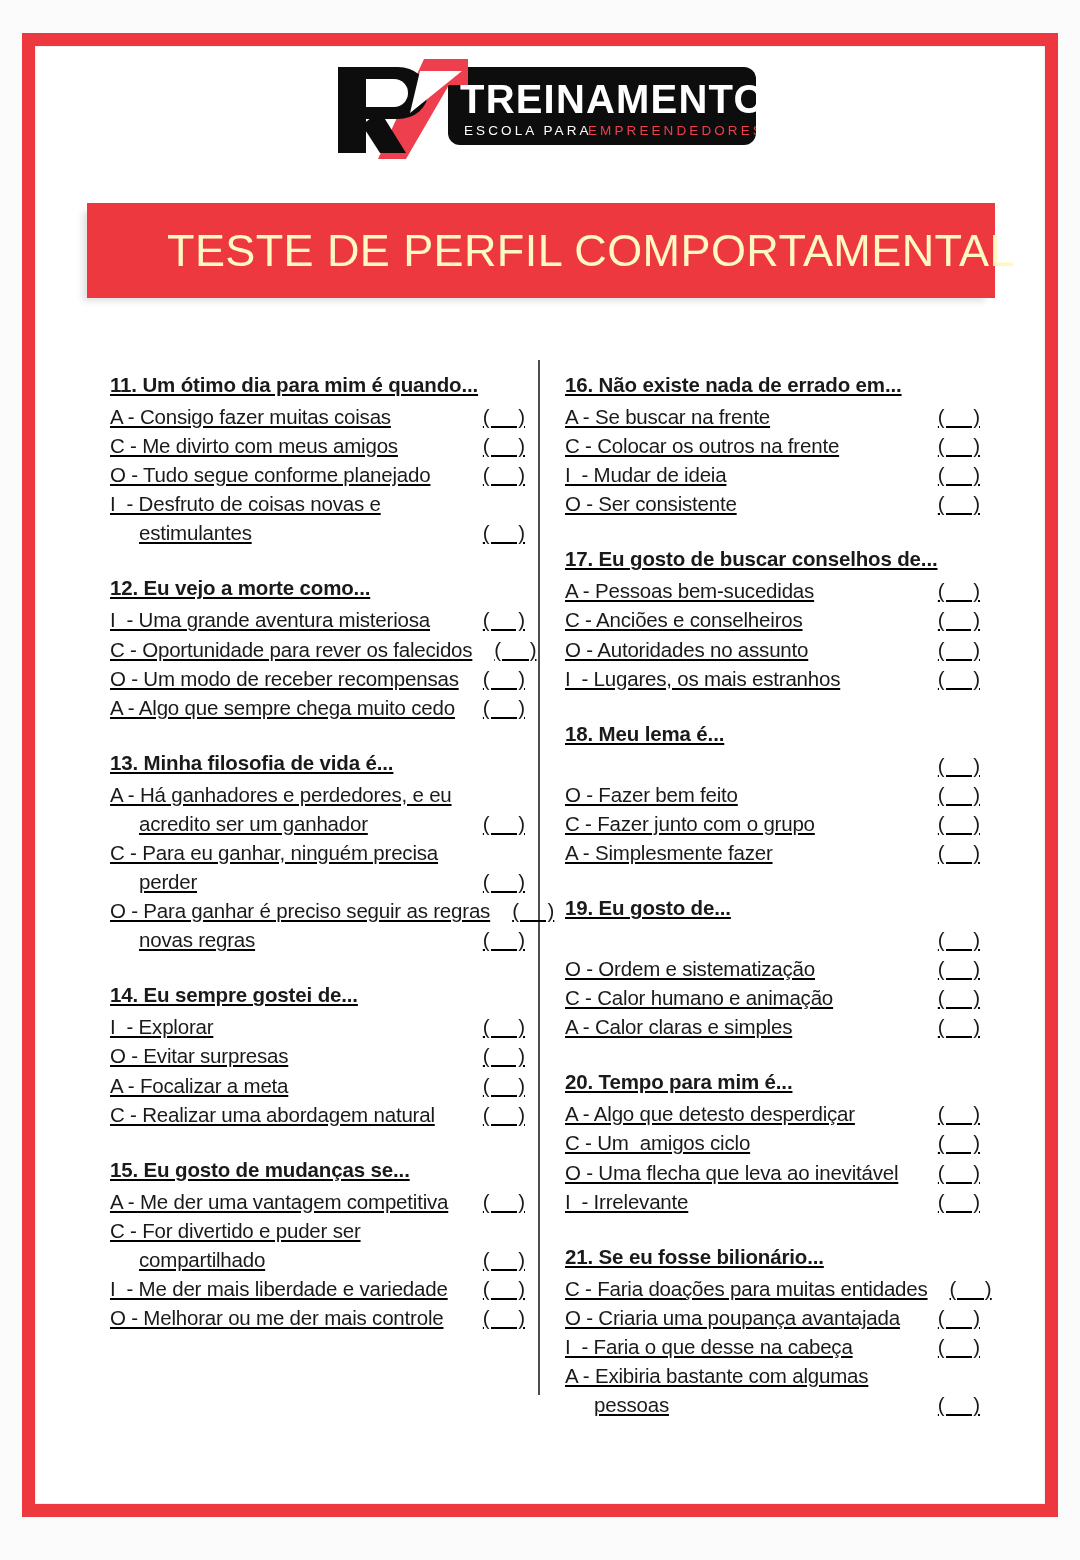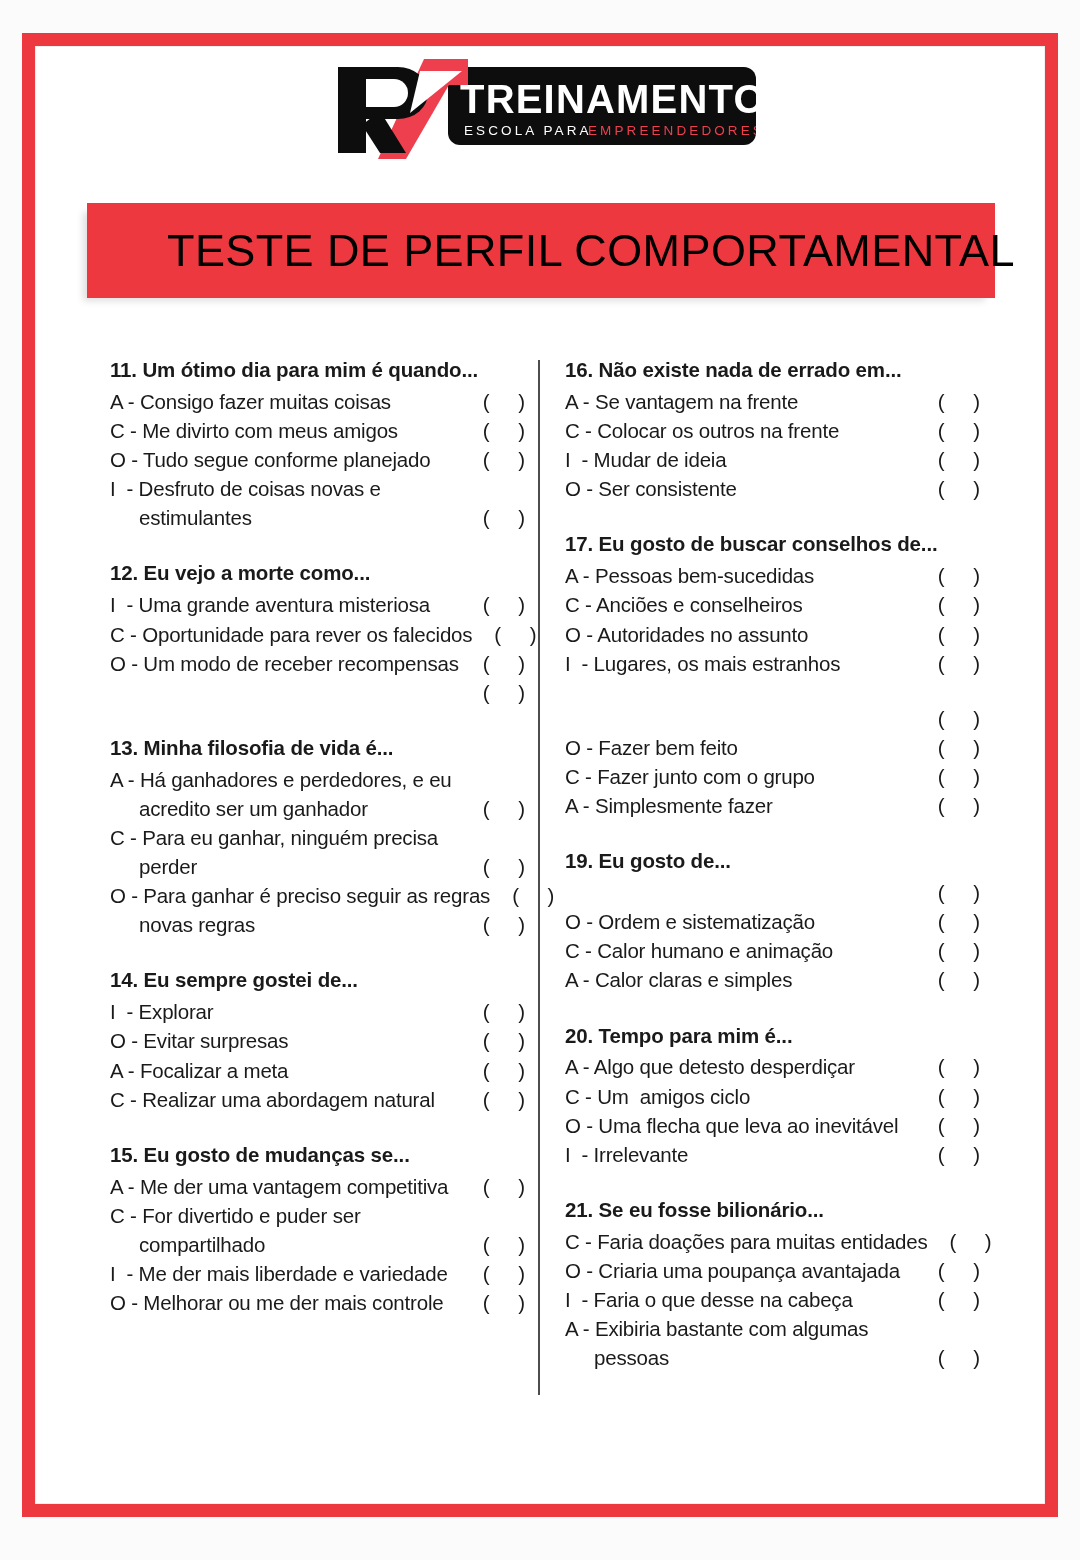--- a/index.html
+++ b/index.html
@@ -53,39 +53,40 @@
     left: 87px; top: 203px;
     width: 908px; height: 95px;
     background: #ee3840;
     box-shadow: -7px 6px 7px -3px rgba(0,0,0,0.13);
     display: flex;
     align-items: center;
     padding-left: 80px;
     box-sizing: border-box;
   }
   #title-banner .title-text {
-    color: #000000;
+    color: #fef9c3;
     font-size: 45px;
     letter-spacing: 0.4px;
     font-weight: 400;
     font-family: "Liberation Sans", sans-serif;
     white-space: nowrap;
   }
 
   
   #columns {
     position: absolute;
     left: 110px; top: 355px;
     width: 880px;
     height: 1040px;
   }
   .column {
     position: absolute;
-    top: 0;
+    top: 15px;
     width: 415px;
+    text-decoration: underline;
   }
   #col-left  { left: 0px; }
   #col-right { left: 455px; }
 
   #col-divider {
     position: absolute;
     left: 428px;
     top: 5px;
     width: 2px;
     height: 1035px;
@@ -229,20 +230,21 @@
             <span class="answer-text">C - Oportunidade para rever os falecidos</span>
             <span class="answer-spacer"></span>
             <span class="answer-box">(     )</span>
           </div>
           <div class="answer-row">
             <span class="answer-text">O - Um modo de receber recompensas</span>
             <span class="answer-spacer"></span>
             <span class="answer-box">(     )</span>
           </div>
           <div class="answer-row">
+            <span class="answer-text">A - Algo que sempre chega muito cedo</span>
             <span class="answer-spacer"></span>
             <span class="answer-box">(     )</span>
           </div>
         </div>
         <div class="qblock">
           <div class="qheading">13. Minha filosofia de vida é...</div>
           <div class="answer-row noblank">
             <span class="answer-text">A - Há ganhadores e perdedores, e eu</span>
             <span class="answer-spacer"></span>
             <span class="answer-box">(     )</span>
@@ -322,21 +324,21 @@
             <span class="answer-text">O - Melhorar ou me der mais controle</span>
             <span class="answer-spacer"></span>
             <span class="answer-box">(     )</span>
           </div>
         </div>
       </div>
     <div class="column" id="col-right">
         <div class="qblock">
           <div class="qheading">16. Não existe nada de errado em...</div>
           <div class="answer-row">
-            <span class="answer-text">A - Se vantagem na frente</span>
+            <span class="answer-text">A - Se buscar na frente</span>
             <span class="answer-spacer"></span>
             <span class="answer-box">(     )</span>
           </div>
           <div class="answer-row">
             <span class="answer-text">C - Colocar os outros na frente</span>
             <span class="answer-spacer"></span>
             <span class="answer-box">(     )</span>
           </div>
           <div class="answer-row">
             <span class="answer-text">I  - Mudar de ideia</span>
@@ -366,20 +368,21 @@
             <span class="answer-spacer"></span>
             <span class="answer-box">(     )</span>
           </div>
           <div class="answer-row">
             <span class="answer-text">I  - Lugares, os mais estranhos</span>
             <span class="answer-spacer"></span>
             <span class="answer-box">(     )</span>
           </div>
         </div>
         <div class="qblock">
+          <div class="qheading">18. Meu lema é...</div>
           <div class="answer-row">
             <span class="answer-spacer"></span>
             <span class="answer-box">(     )</span>
           </div>
           <div class="answer-row">
             <span class="answer-text">O - Fazer bem feito</span>
             <span class="answer-spacer"></span>
             <span class="answer-box">(     )</span>
           </div>
           <div class="answer-row">

